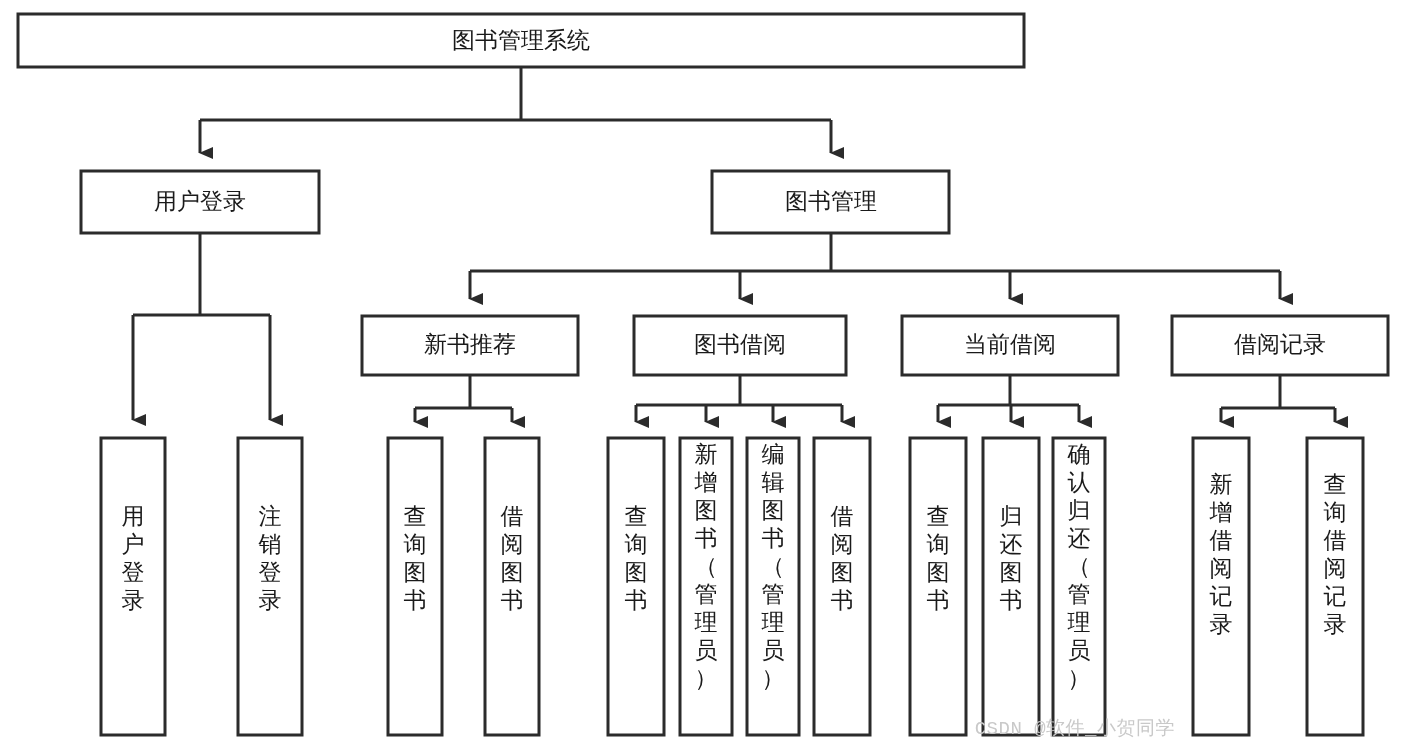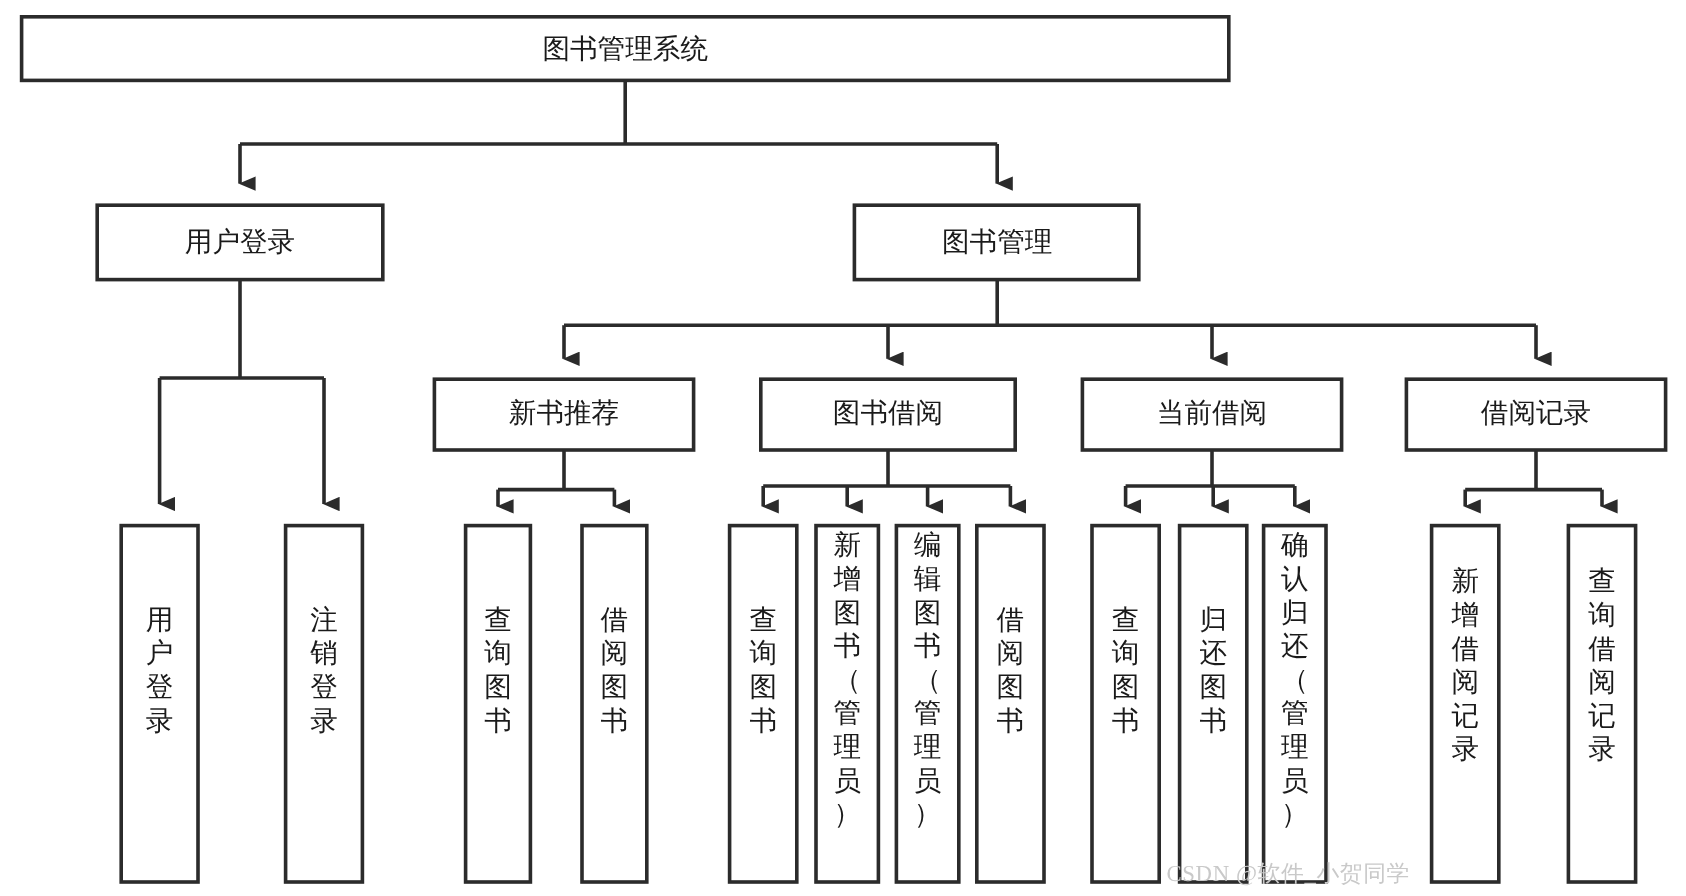--- a/index.html
+++ b/index.html
@@ -50,21 +50,21 @@
   .node-label-v {
     font-family: "Liberation Sans", "DejaVu Sans", sans-serif;
     font-size: 23px;
     fill: #1a1a1a;
     text-anchor: middle;
   }
   .watermark {
     position: absolute;
     right: 8px;
     bottom: 6px;
-    font-family: Liberation Serif, serif;
+    font-family: Liberation Mono, monospace;
     font-size: 19px;
     color: #c9c9c9;
     letter-spacing: 0.5px;
     white-space: nowrap;
     pointer-events: none;
   }
 </style>
 </head>
 <body>
 

